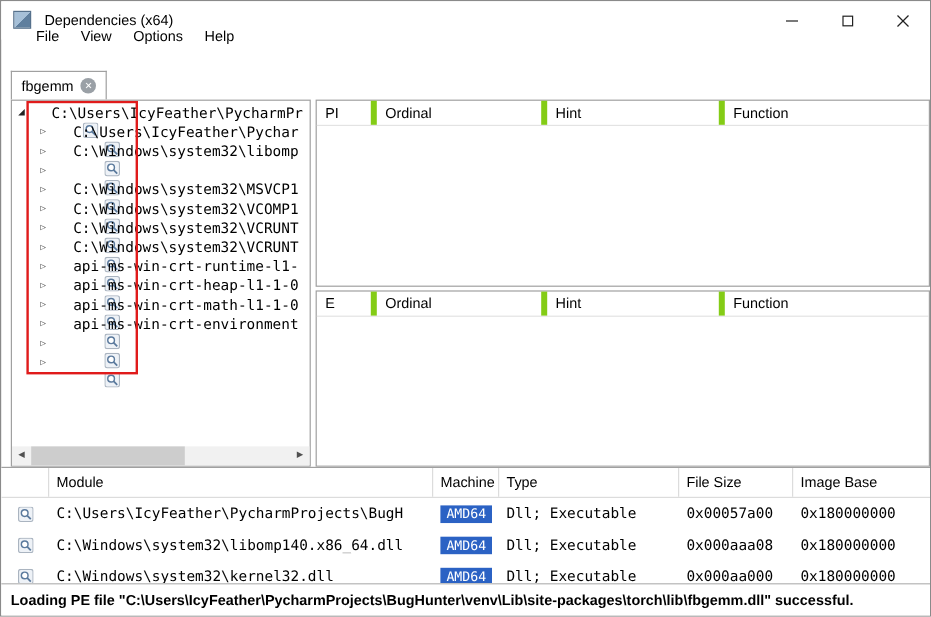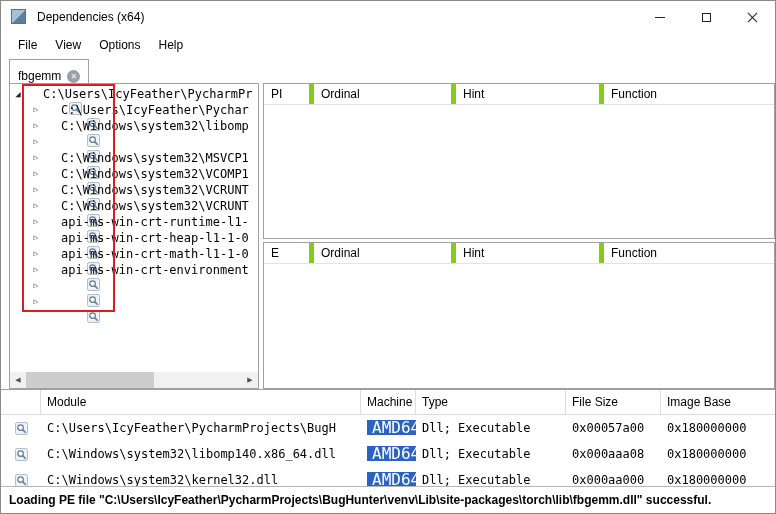--- a/index.html
+++ b/index.html
@@ -13,27 +13,27 @@
   .title-text{position:absolute;left:36px;top:0;line-height:32px;}
   .win-btn{position:absolute;top:0;width:46px;height:32px;display:flex;align-items:center;justify-content:center;}
   .btn-min{right:92px}.btn-max{right:46px}.btn-close{right:0}
   .g-min{width:10px;height:1px;background:#222;}
   .g-max{width:9px;height:9px;box-sizing:border-box;border:1px solid #222;}
   .g-close{position:relative;width:11px;height:11px;}
   .g-close::before,.g-close::after{content:"";position:absolute;left:-1px;top:5px;width:13px;height:1px;background:#222;}
   .g-close::before{transform:rotate(45deg);} .g-close::after{transform:rotate(-45deg);}
 
   
-  .menubar{position:absolute;left:0;top:32px;right:0;height:24px;display:flex;padding-left:8px;align-items:center;}
+  .menubar{position:absolute;left:0;top:17px;right:0;height:24px;display:flex;padding-left:20px;align-items:center;}
   .menu-item{padding:0 9px;line-height:24px;white-space:nowrap;}
 
   
   .tabstrip{position:absolute;left:0;top:56px;right:0;height:26px;}
   .tab{position:absolute;left:8px;top:2px;height:24px;box-sizing:border-box;background:#fff;
-    border:1px solid #a0a0a0;border-bottom:none;display:flex;align-items:flex-end;gap:6px;padding:0 8px;}
+    border:1px solid #a0a0a0;border-bottom:none;display:flex;align-items:center;gap:6px;padding:0 8px;}
   .tab-close{width:13px;height:13px;border-radius:50%;background:#9aa0a6;color:#fff;
     font-size:8px;line-height:13px;text-align:center;}
   .tab-close::before{content:"✕";}
 
   
   .left-panel{position:absolute;left:8px;top:82px;width:250px;height:306px;box-sizing:border-box;
     border:1px solid #a0a0a0;background:#fff;overflow:hidden;}
   .tree{padding-top:2px;}
   .tree-row{height:16px;display:flex;align-items:center;white-space:pre;
     font-family:"DejaVu Sans Mono",monospace;font-size:12px;}
@@ -65,21 +65,21 @@
   .modules-panel{position:absolute;left:0;right:0;top:388px;bottom:27px;border-top:1px solid #a0a0a0;
     background:#fff;overflow:hidden;}
   .m-hdr{height:24px;border-bottom:1px solid #dcdcdc;}
   .m-hdr .hc{line-height:24px;padding-left:6px;border-right:1px solid #dcdcdc;}
   .m-hdr .hc0{width:40px}.m-hdr .hc1{width:320px}.m-hdr .hc2{width:55px}
   .m-hdr .hc3{width:150px}.m-hdr .hc4{width:95px}.m-hdr .hc5{flex:1;border-right:none}
   .m-row{display:flex;height:26px;align-items:center;font-family:"DejaVu Sans Mono",monospace;font-size:12px;}
   .m-row .mc{box-sizing:border-box;padding-left:6px;white-space:pre;overflow:hidden;}
   .mc0{width:40px;display:flex;justify-content:center;padding-left:0 !important;}
   .mc1{width:320px}.mc2{width:55px}.mc3{width:150px}.mc4{width:95px}.mc5{flex:1}
-  .badge{display:inline-block;background:var(--badge,#2b62c4);color:#fff;font-size:16px;
+  .badge{display:inline-block;background:var(--badge,#2b62c4);color:#fff;font-size:11px;
     line-height:15px;padding:0 5px;}
 
   
   .statusbar{position:absolute;left:0;right:0;bottom:0;height:27px;box-sizing:border-box;
     border-top:1px solid #b5b5b5;background:#fff;line-height:26px;padding-left:8px;
     font-weight:600;white-space:nowrap;overflow:hidden;}
 </style>
 </head>
 <body>
 

